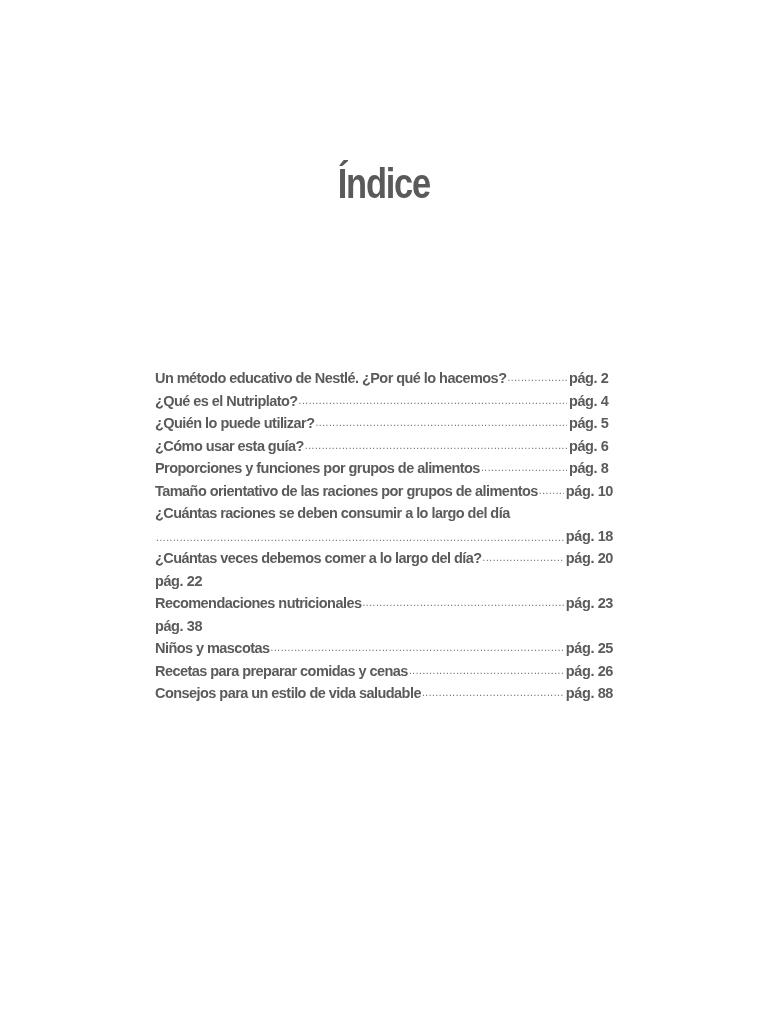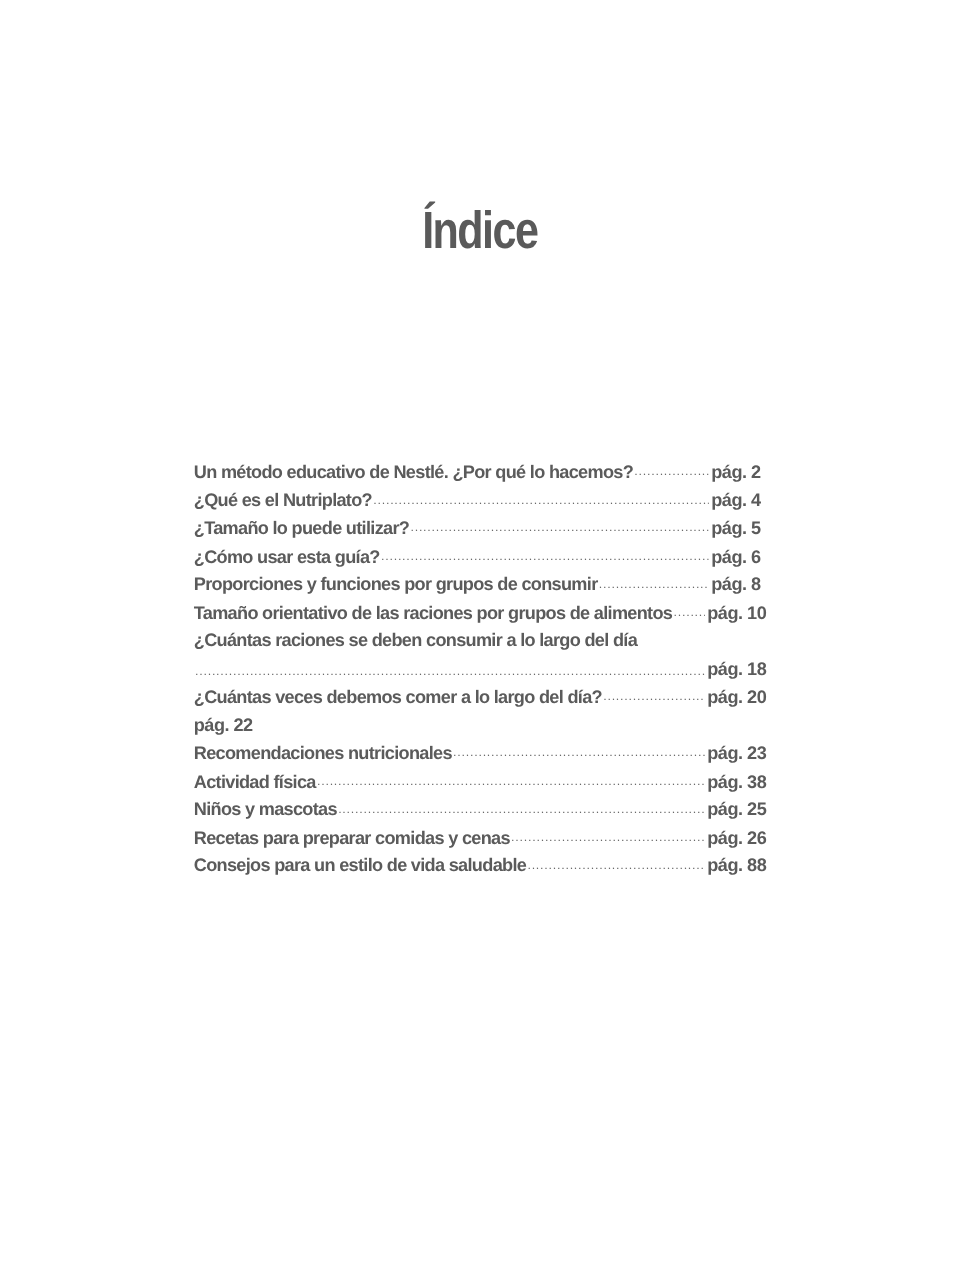--- a/index.html
+++ b/index.html
@@ -90,35 +90,35 @@
   </div>
   <div class="toc-row">
     <div class="label-wrap">
         <span class="toc-label">¿Qué es el Nutriplato?</span>
         <span class="leader"></span>
       </div>
     <span class="toc-page">pág. 4</span>
   </div>
   <div class="toc-row">
     <div class="label-wrap">
-        <span class="toc-label">¿Tamaño lo puede utilizar?</span>
+        <span class="toc-label">¿Quién lo puede utilizar?</span>
         <span class="leader"></span>
       </div>
     <span class="toc-page">pág. 5</span>
   </div>
   <div class="toc-row">
     <div class="label-wrap">
         <span class="toc-label">¿Cómo usar esta guía?</span>
         <span class="leader"></span>
       </div>
     <span class="toc-page">pág. 6</span>
   </div>
   <div class="toc-row">
     <div class="label-wrap">
-        <span class="toc-label">Proporciones y funciones por grupos de consumir</span>
+        <span class="toc-label">Proporciones y funciones por grupos de alimentos</span>
         <span class="leader"></span>
       </div>
     <span class="toc-page">pág. 8</span>
   </div>
   <div class="toc-row">
     <div class="label-wrap">
         <span class="toc-label">Tamaño orientativo de las raciones por grupos de alimentos</span>
         <span class="leader"></span>
       </div>
     <span class="toc-page">pág. 10</span>
@@ -146,24 +146,20 @@
     <span class="toc-page">pág. 22</span>
   </div>
   <div class="toc-row">
     <div class="label-wrap">
         <span class="toc-label">Recomendaciones nutricionales</span>
         <span class="leader"></span>
       </div>
     <span class="toc-page">pág. 23</span>
   </div>
   <div class="toc-row">
-    <div class="label-wrap">
-        <span class="toc-label">Actividad física</span>
-        <span class="leader"></span>
-      </div>
     <span class="toc-page">pág. 38</span>
   </div>
   <div class="toc-row">
     <div class="label-wrap">
         <span class="toc-label">Niños y mascotas</span>
         <span class="leader"></span>
       </div>
     <span class="toc-page">pág. 25</span>
   </div>
   <div class="toc-row">

